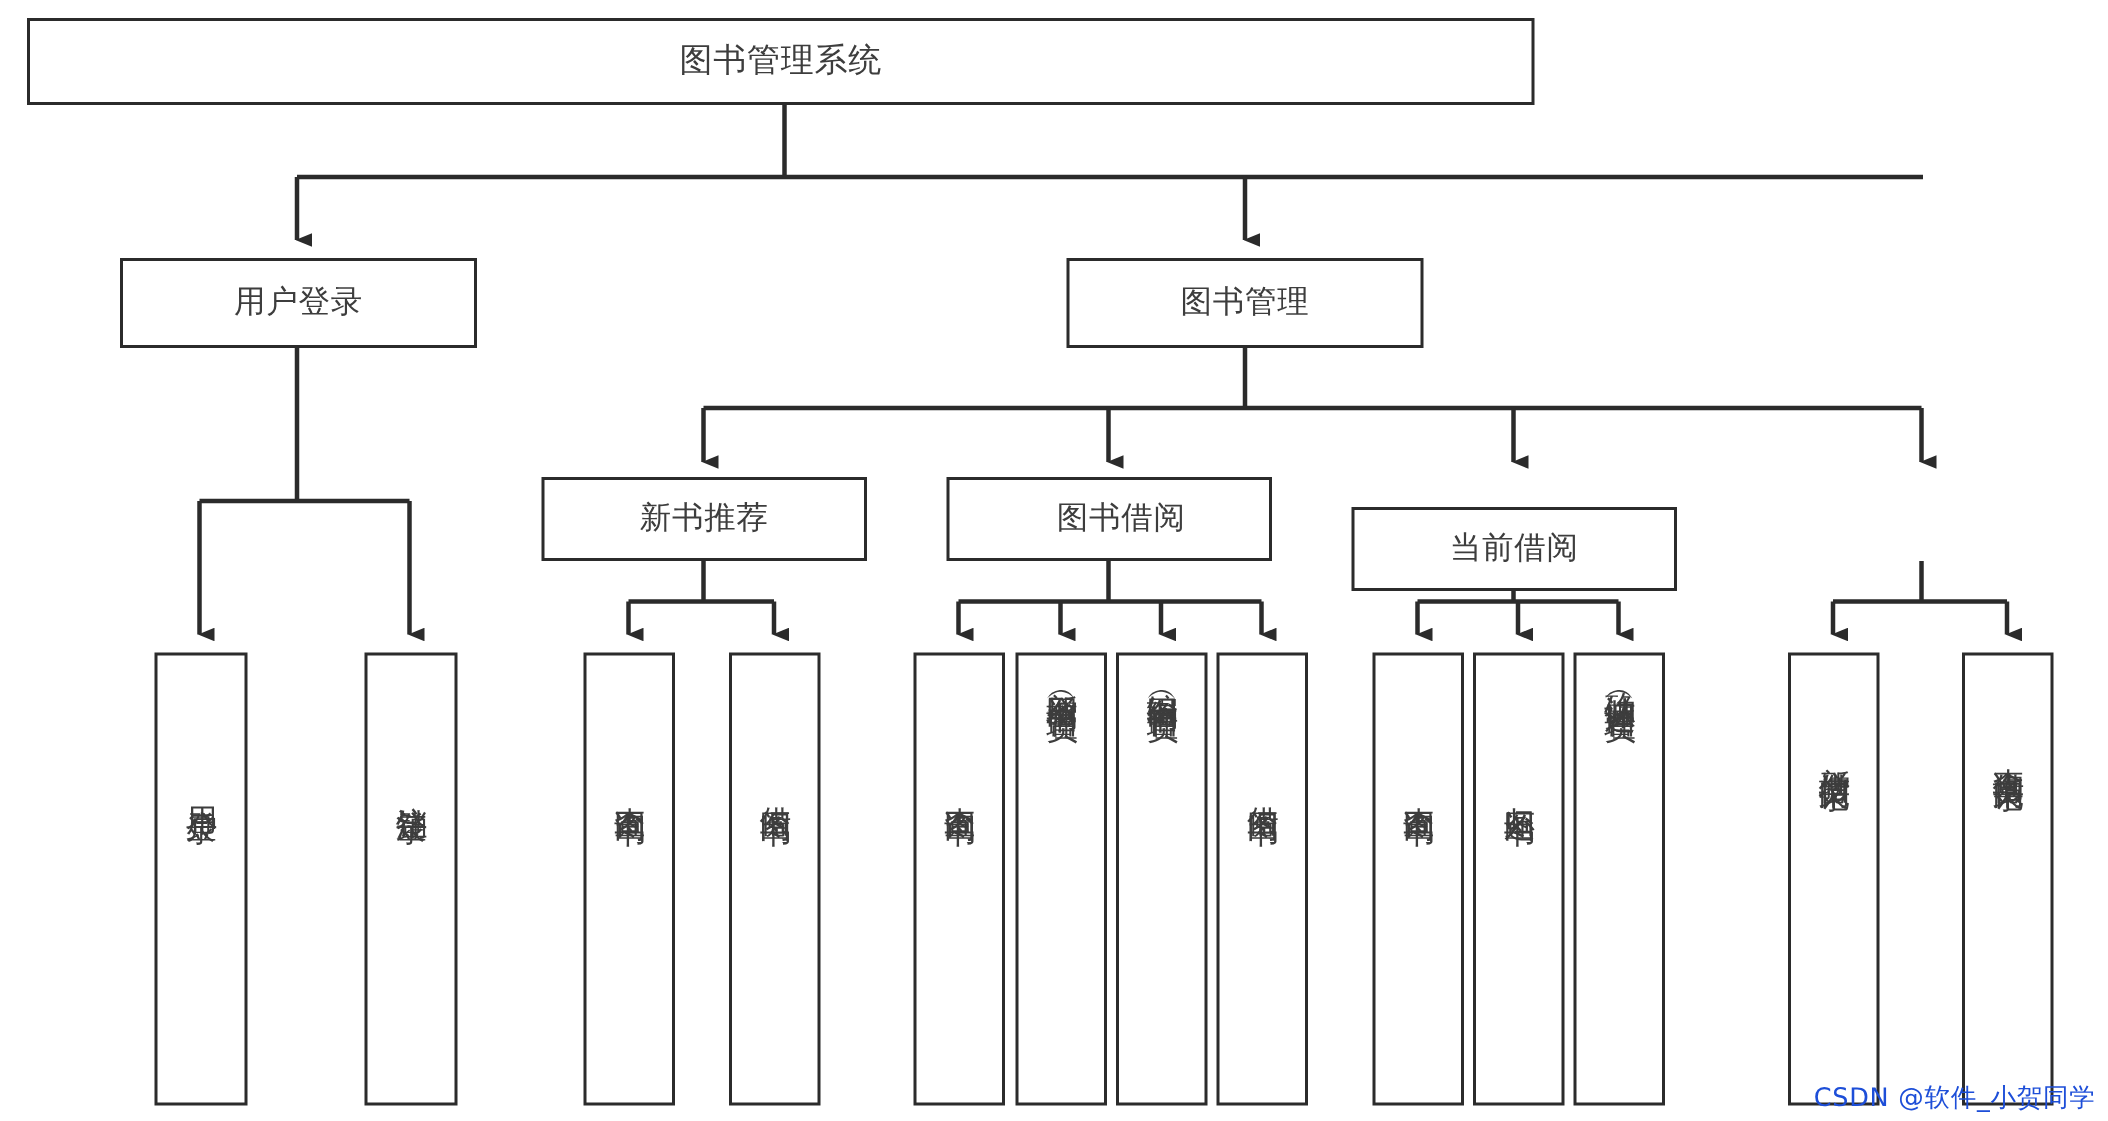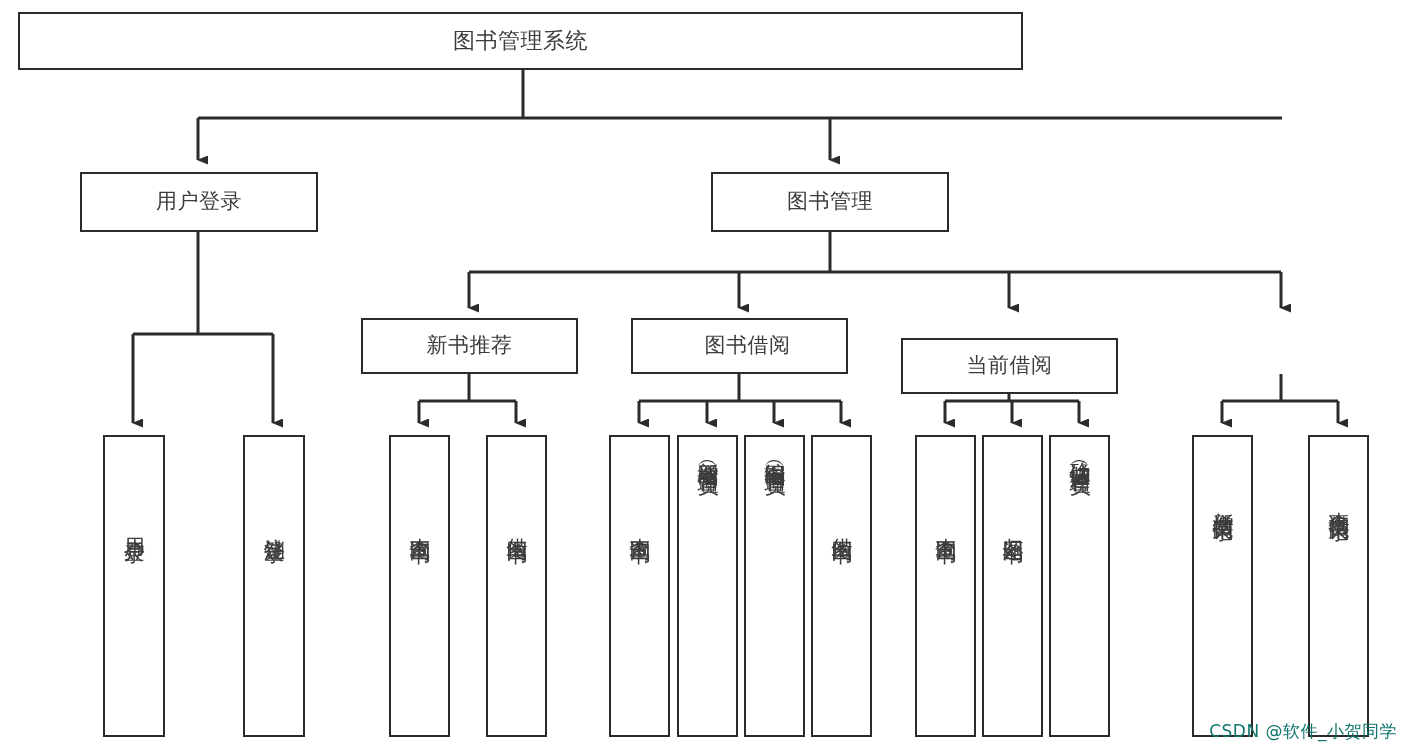--- a/index.html
+++ b/index.html
@@ -62,21 +62,21 @@
     margin-top: 52px;
   }
   .node-v.top .vlabel {
     margin-top: 2px;
   }
   #watermark {
     position: absolute;
     right: 8px;
     bottom: 4px;
     font-size: 17px;
-    color: #0f766e;
+    color: #1d4ed8;
     letter-spacing: 0.5px;
     white-space: nowrap;
     pointer-events: none;
   }
 </style>
 </head>
 <body>
 
 <div id="diagram-root">
 

